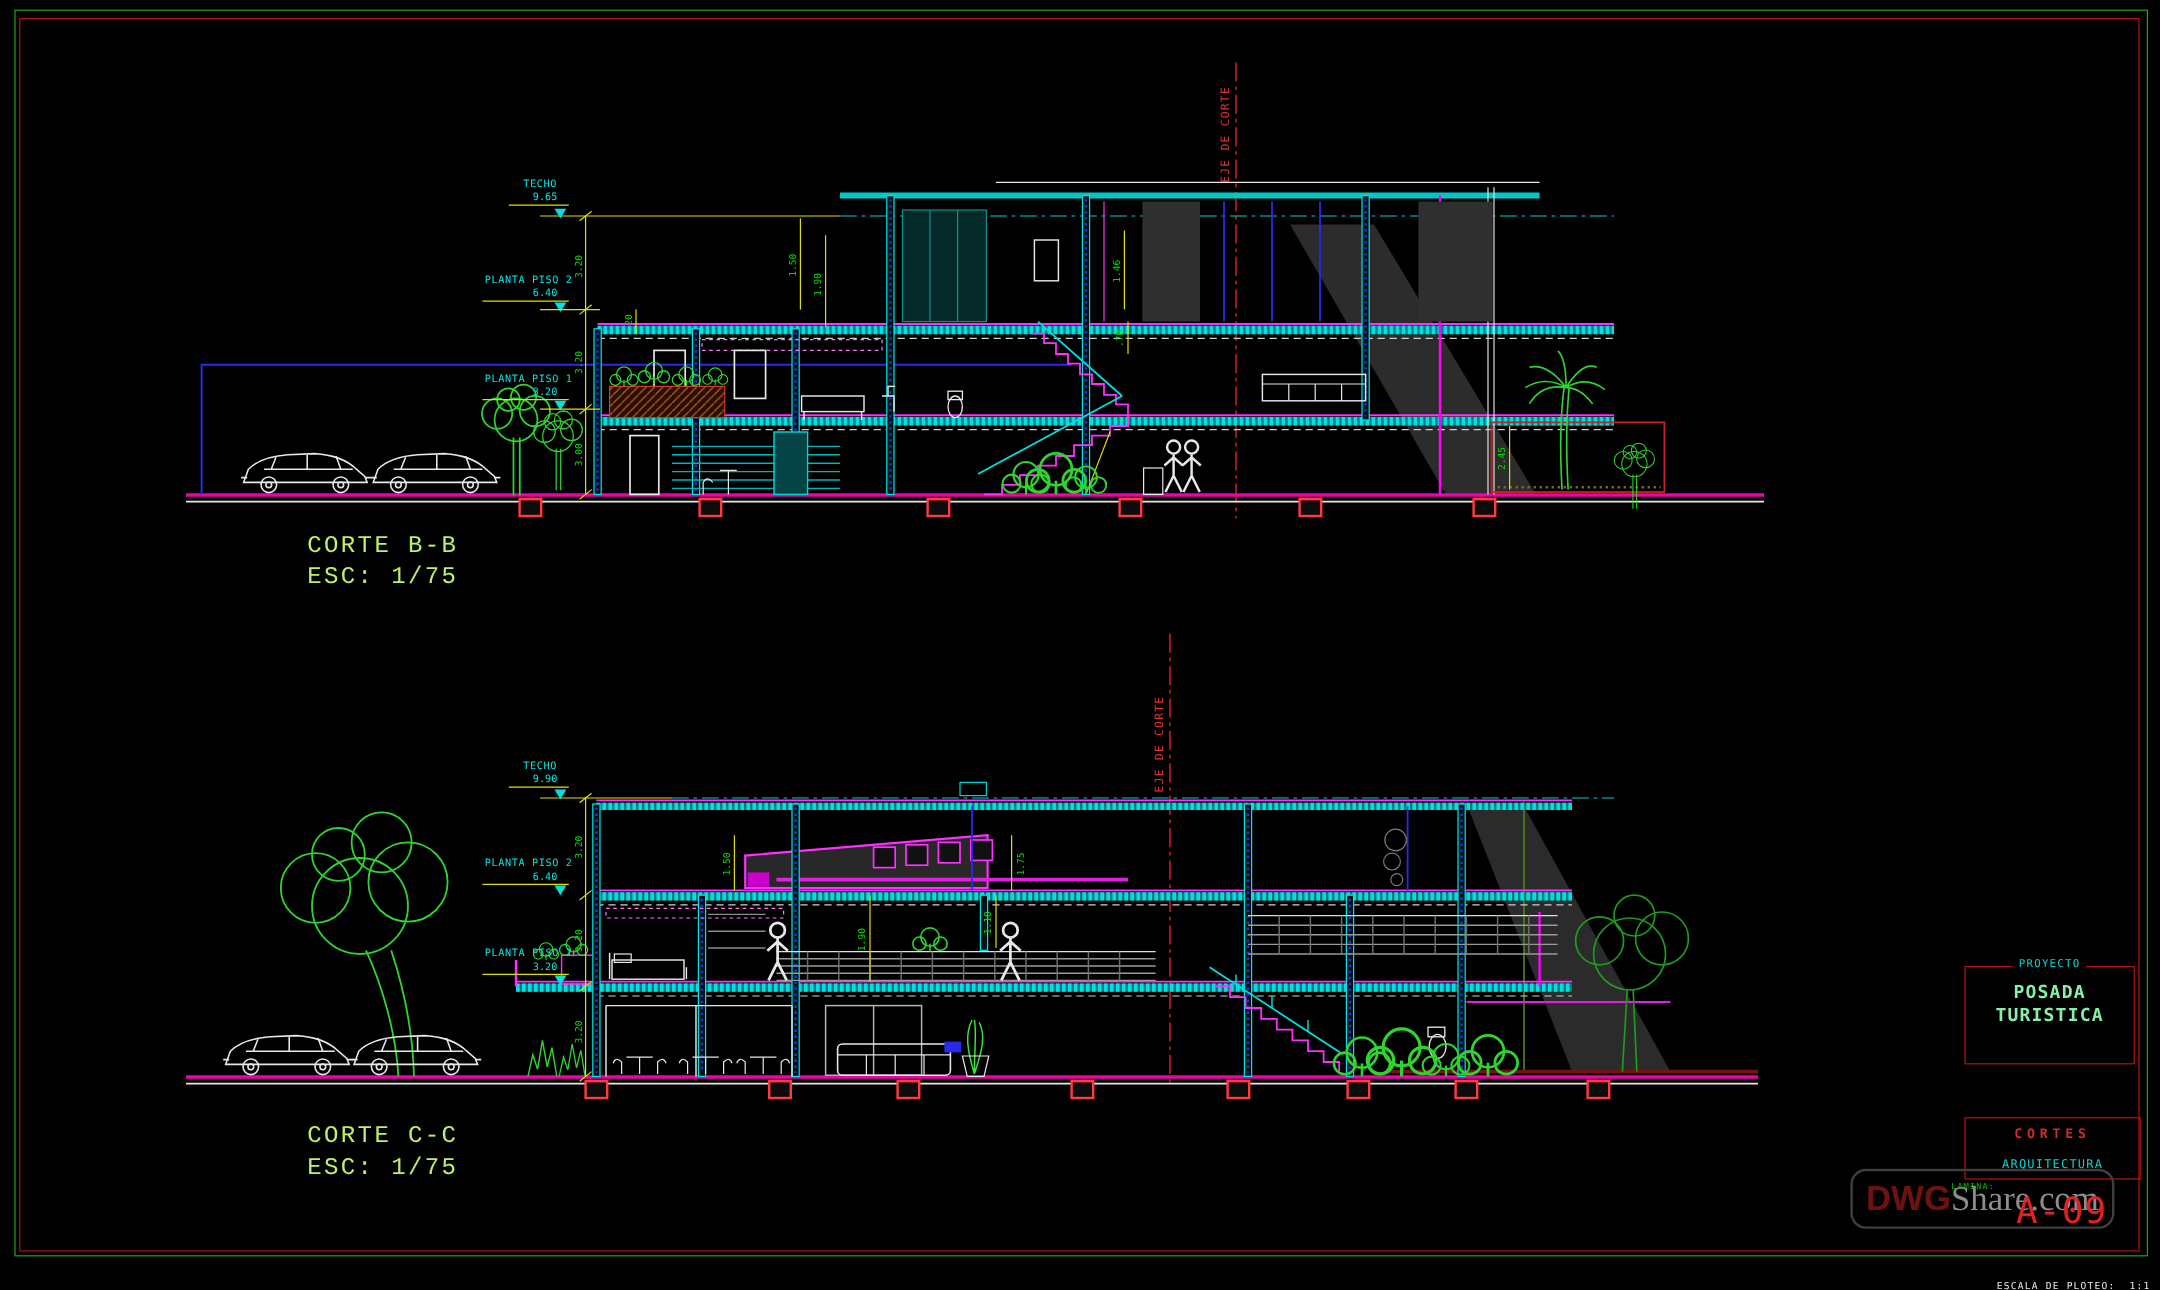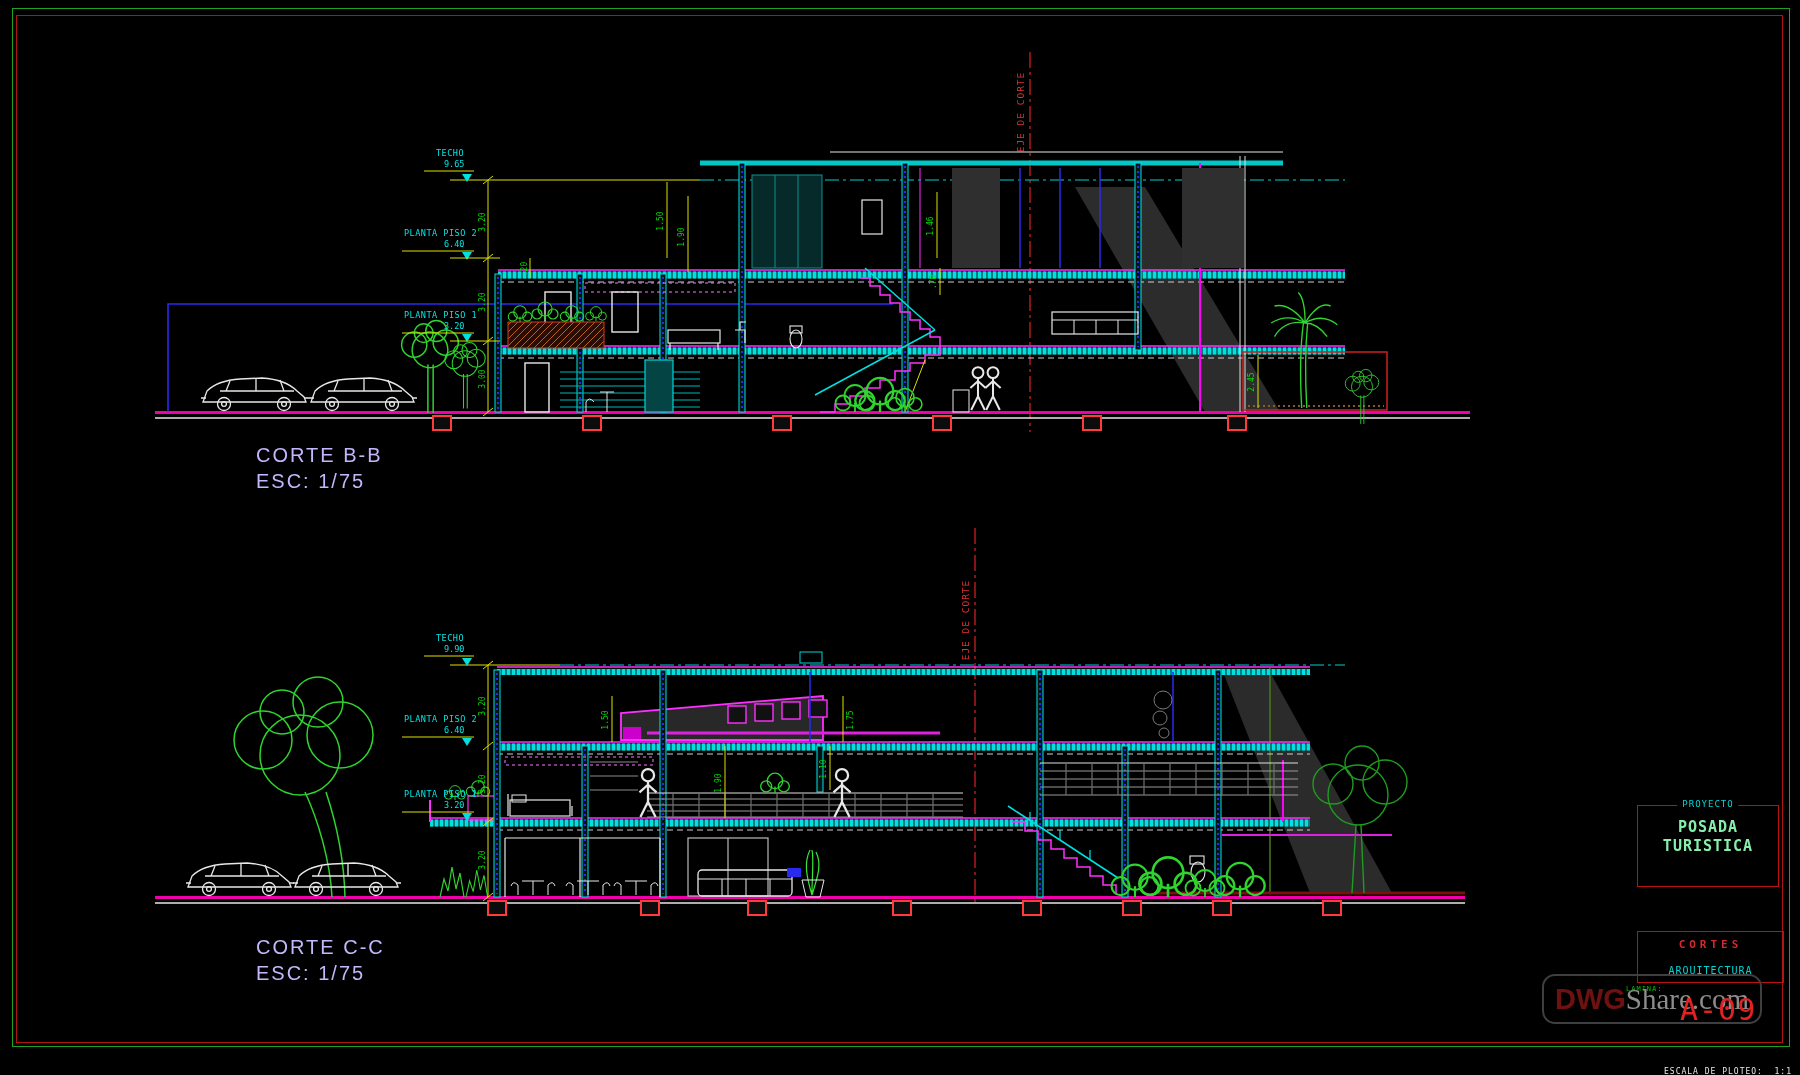--- a/index.html
+++ b/index.html
@@ -8,22 +8,22 @@
   .border-green{position:absolute;left:12px;top:8px;width:1776px;height:1037px;
                 border:1px solid #1fa21f;pointer-events:none;}
   .border-red{position:absolute;left:16px;top:15px;width:1765px;height:1026px;
               border:1px solid #b31212;pointer-events:none;}
   svg{position:absolute;left:0;}
   svg text{font-family:"DejaVu Sans Mono",monospace;}
   .lvl-name{fill:#00e5e5;font-size:8.5px;letter-spacing:.5px;}
   .lvl-elev{fill:#00e5e5;font-size:8.5px;}
   .dim-txt{fill:#00dd00;font-size:8px;}
   .eje-txt{fill:#e03333;font-size:9.5px;letter-spacing:1px;}
-  .section-title{position:absolute;color:#c4b5fd;font-size:20px;letter-spacing:2px;
-                 font-family:Liberation Sans, sans-serif;white-space:pre;}
+  .section-title{position:absolute;color:#bef264;font-size:20px;letter-spacing:2px;
+                 font-family:Liberation Mono, monospace;white-space:pre;}
   .tb-box{position:absolute;border:1px solid #bb1111;text-align:center;}
   .tb-proyecto-label{position:absolute;top:-7px;left:50%;transform:translateX(-50%);
                      background:#000;padding:0 5px;color:#00d5d5;font-size:9px;letter-spacing:1px;}
   .tb-project-name{color:#86efac;font-size:15px;font-weight:bold;letter-spacing:1px;line-height:19px;margin-top:12px;}
   .tb-sheet-title{color:#d42a2a;font-size:11px;font-weight:bold;letter-spacing:4px;margin-top:6px;}
   .tb-discipline{color:#00d5d5;font-size:10px;letter-spacing:1px;margin-top:14px;}
   .lamina-label{position:absolute;color:#00c000;font-size:7px;letter-spacing:1px;}
   .sheet-number{position:absolute;color:#e02222;font-size:30px;letter-spacing:1px;z-index:3;
                 font-family:"DejaVu Sans Mono",monospace;}
   .watermark{position:absolute;left:1542px;top:974px;width:216px;height:46px;z-index:2;

